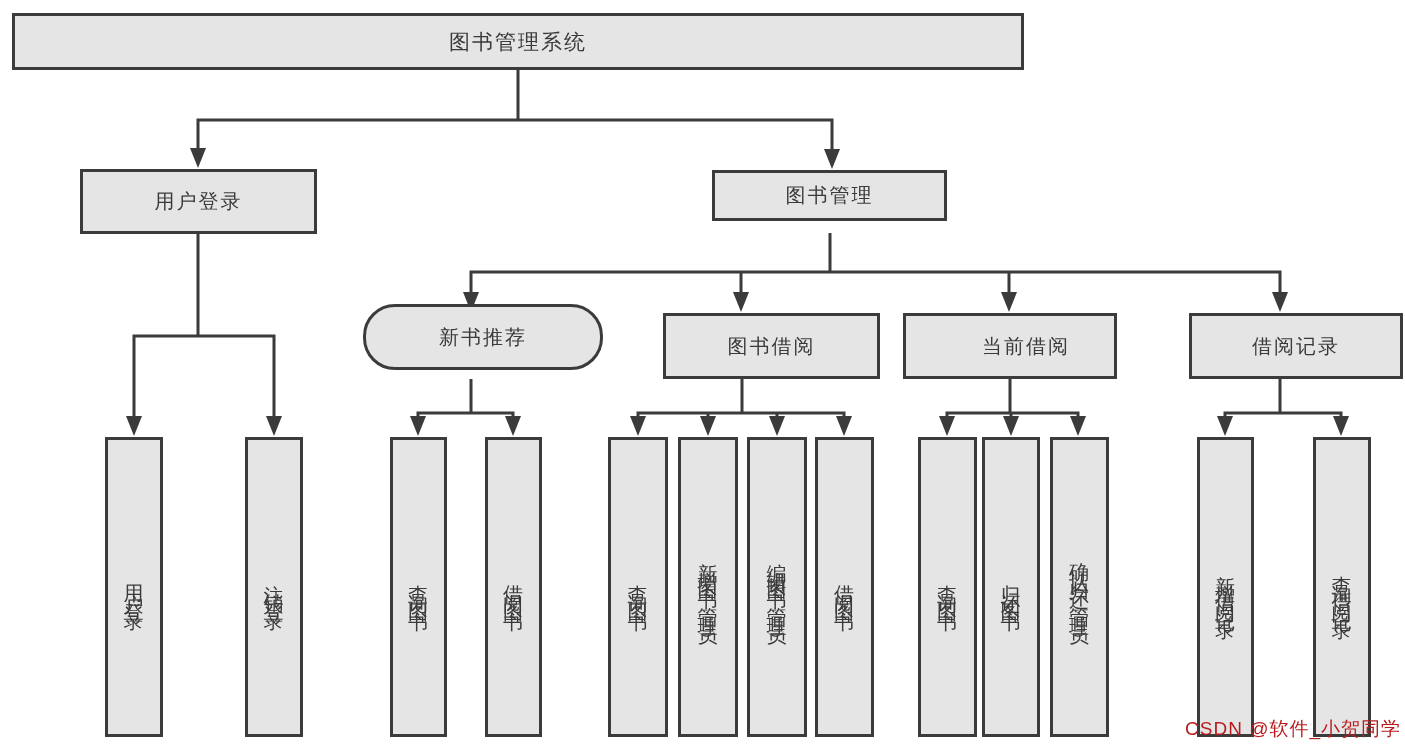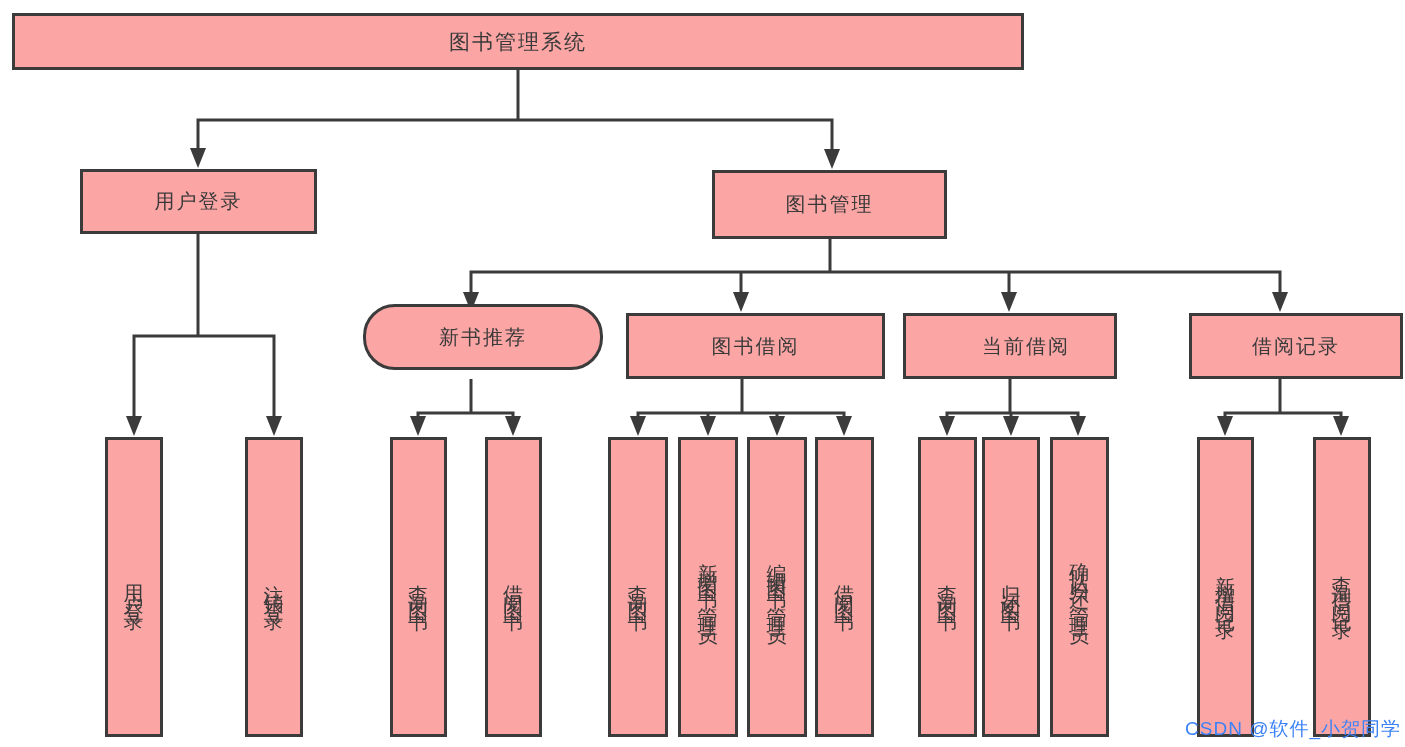--- a/index.html
+++ b/index.html
@@ -17,21 +17,21 @@
   }
   #connectors {
     position: absolute;
     left: 0; top: 0;
     width: 1405px; height: 747px;
     pointer-events: none;
   }
   .node {
     position: absolute;
     box-sizing: border-box;
-    background: #fca5a5;
+    background: #e5e5e5;
     border: 3px solid #3b3b3b;
     display: flex;
     align-items: center;
     justify-content: center;
     color: #3a3a3a;
   }
   .hlabel {
     font-size: 20px;
     white-space: nowrap;
     letter-spacing: 2px;
@@ -42,21 +42,21 @@
     text-orientation: mixed;
     font-size: 20px;
     letter-spacing: 9px;
     line-height: 1;
   }
   .watermark {
     position: absolute;
     top: 716px;
     right: 4px;
     font-size: 19px;
-    color: #3b82f6;
+    color: #b91c1c;
     letter-spacing: 1px;
     white-space: nowrap;
   }
 </style>
 </head>
 <body>
 
 <div class="stage">
 
   <svg id="connectors" viewBox="0 0 1405 747" xmlns="http://www.w3.org/2000/svg">
@@ -99,28 +99,28 @@
     </g>
   </svg>
 
   <div class="node root" style="left:12px; top:13px; width:1012px; height:57px;">
     <span class="hlabel">图书管理系统</span>
   </div>
 
   <div class="node" style="left:80px; top:169px; width:237px; height:65px;">
     <span class="hlabel">用户登录</span>
   </div>
-  <div class="node" style="left:712px; top:170px; width:235px; height:69px;">
+  <div class="node" style="left:712px; top:170px; width:235px; height:51px;">
     <span class="hlabel">图书管理</span>
   </div>
 
   <div class="node" style="left:363px; top:304px; width:240px; height:66px;border-radius:32px;">
     <span class="hlabel">新书推荐</span>
   </div>
-  <div class="node" style="left:626px; top:313px; width:259px; height:66px;">
+  <div class="node" style="left:663px; top:313px; width:217px; height:66px;">
     <span class="hlabel">图书借阅</span>
   </div>
   <div class="node" style="left:903px; top:313px; width:214px; height:66px;padding-left:32px;">
     <span class="hlabel">当前借阅</span>
   </div>
   <div class="node" style="left:1173px; top:313px; width:214px; height:66px;margin-left:16px;">
     <span class="hlabel">借阅记录</span>
   </div>
 
   <div class="node" style="left:105px; top:437px; width:58px; height:300px;">

